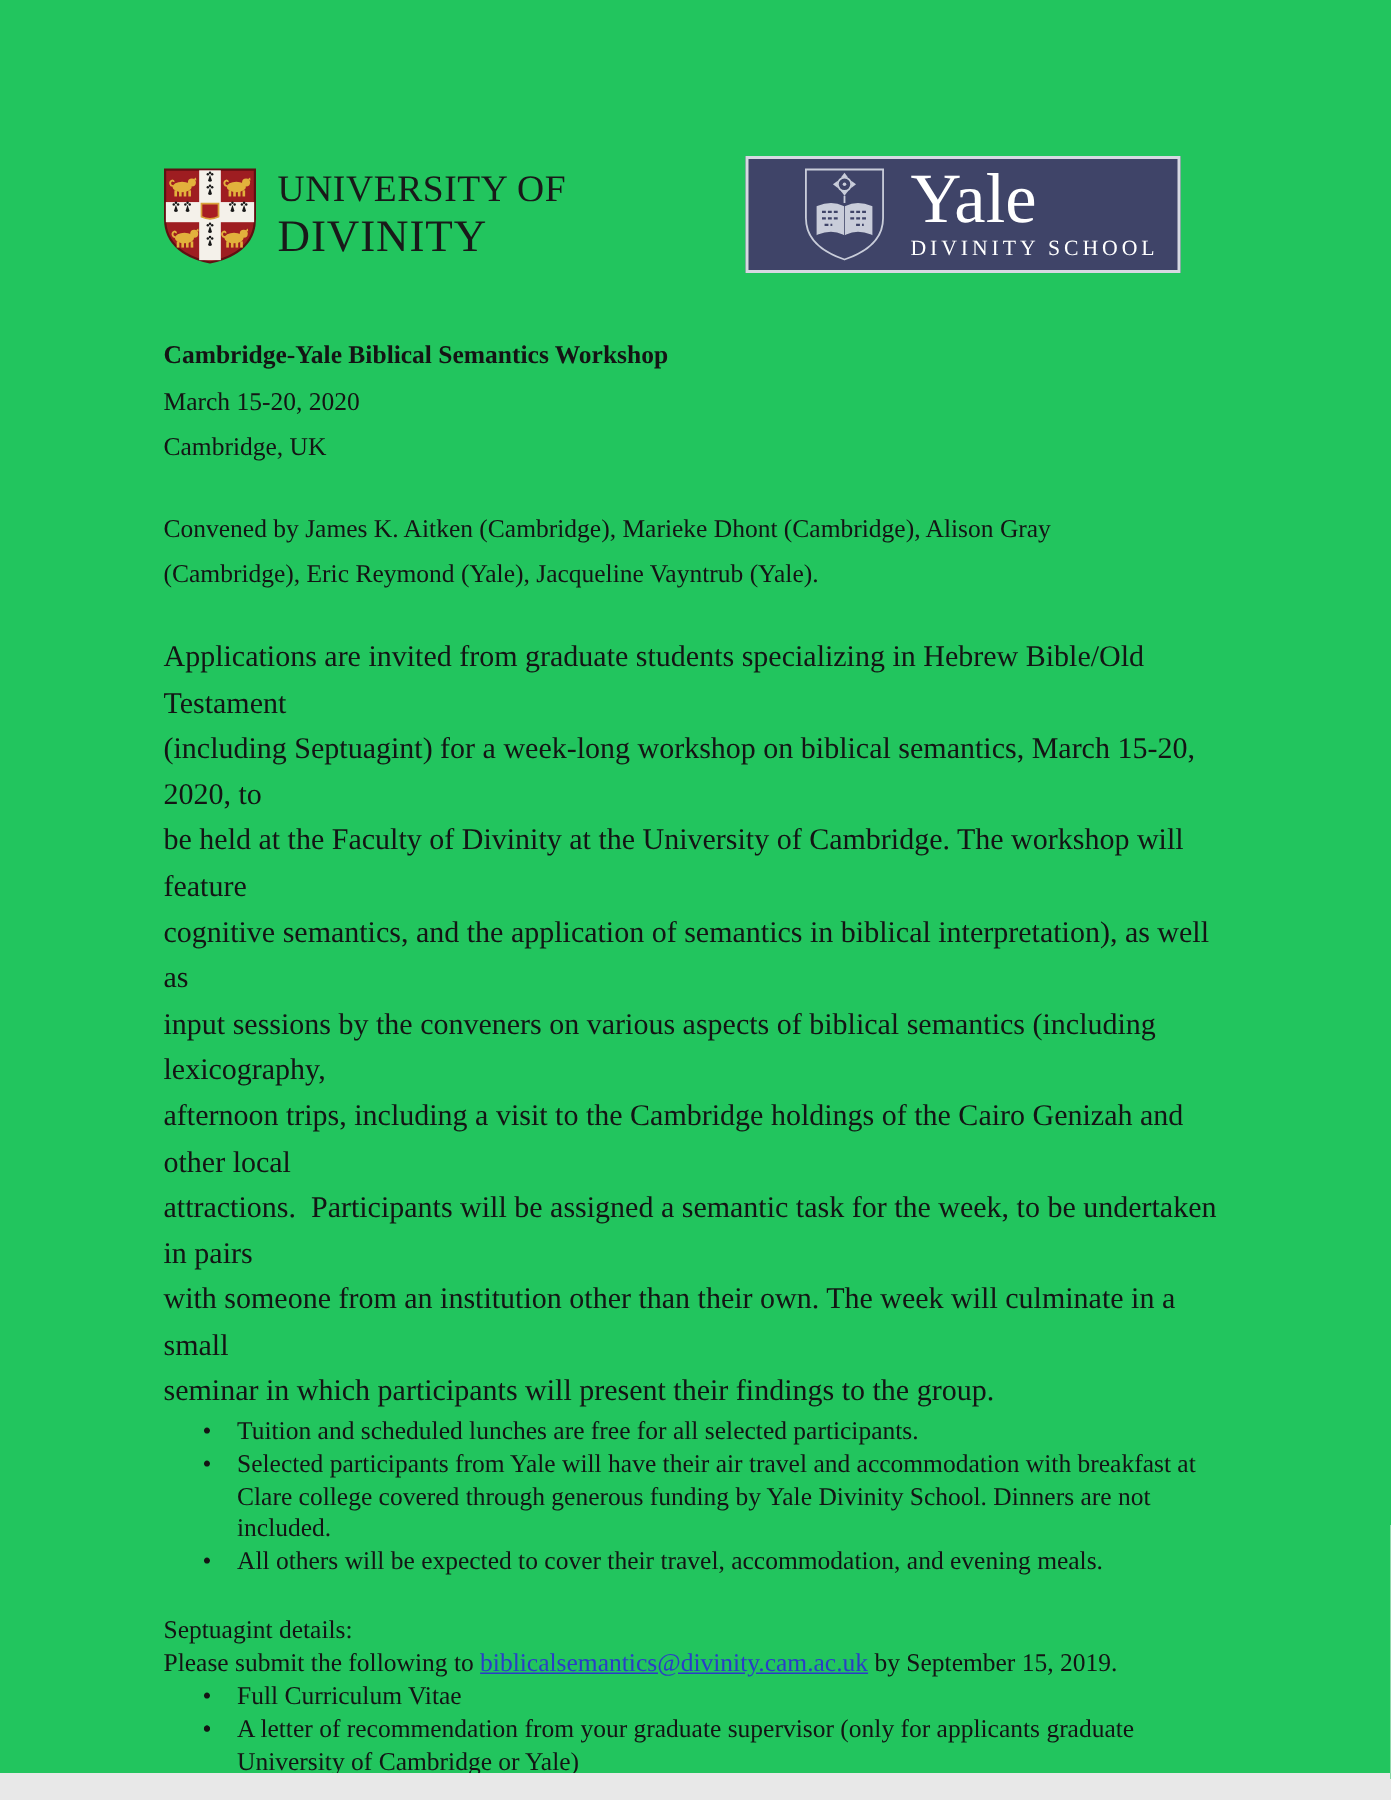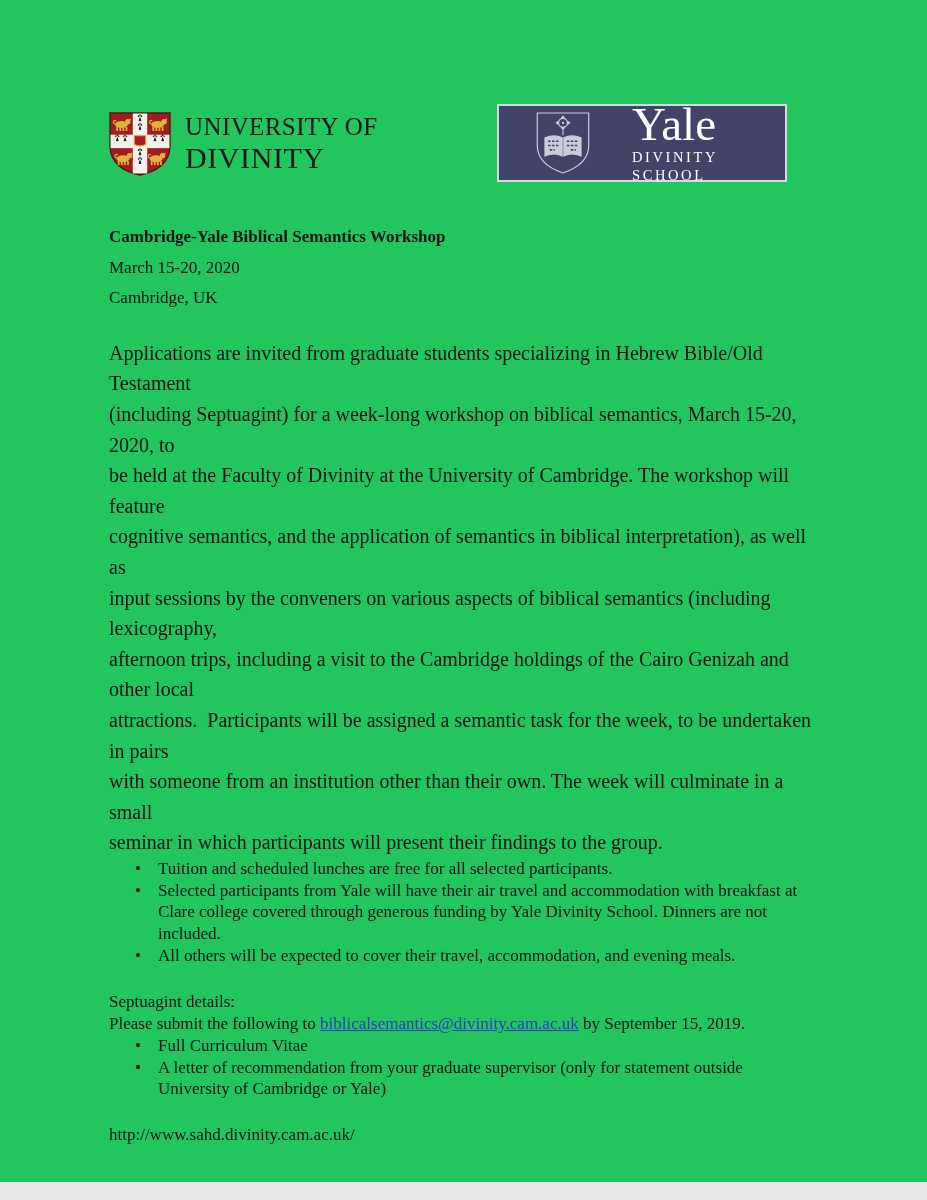--- a/index.html
+++ b/index.html
@@ -20,21 +20,21 @@
   .cam-shield { display:block; }
   .cam-text { margin-left:14px; color:#191919; }
   .cam-line1 { font-size:25px; line-height:30px; letter-spacing:0.4px; }
   .cam-line2 { font-size:30px; line-height:32px; letter-spacing:0.6px; }
 
   .yale-box {
     position:absolute; left:388px; top:0;
     width:286px; height:74px;
     background:#3f4468;
     border:2px solid #d7d9e2;
-    display:flex; align-items:center;gap:25px;
+    display:flex; align-items:center;
   }
   .yale-shield { margin-left:34px; flex:0 0 auto; }
   .yale-text { margin-left:14px; color:#ffffff; }
   .yale-word { font-size:47px; line-height:44px; font-family:"Liberation Serif", serif; }
   .yale-sub { font-size:14.5px; line-height:18px; letter-spacing:2.6px; margin-top:2px; }
 
   
   .title-block { margin-top:40px; font-size:17px; line-height:30.6px; }
   .doc-title { font-weight:bold; }
   .line { white-space:pre-wrap; }
@@ -130,20 +130,24 @@
         </div>
       </div>
     </div>
 
     <div class="title-block">
       <div class="doc-title">Cambridge-Yale Biblical Semantics Workshop</div>
       <div class="line">March 15-20, 2020</div>
       <div class="line">Cambridge, UK</div>
     </div>
 
+    <div class="convener">
+        <div class="line">Convened by James K. Aitken (Cambridge), Marieke Dhont (Cambridge), Alison Gray</div>
+        <div class="line">(Cambridge), Eric Reymond (Yale), Jacqueline Vayntrub (Yale).</div>
+      </div>
 
     <div class="body-par">
         <div class="line">Applications are invited from graduate students specializing in Hebrew Bible/Old Testament</div>
         <div class="line">(including Septuagint) for a week-long workshop on biblical semantics, March 15-20, 2020, to</div>
         <div class="line">be held at the Faculty of Divinity at the University of Cambridge. The workshop will feature</div>
         <div class="line">cognitive semantics, and the application of semantics in biblical interpretation), as well as</div>
         <div class="line">input sessions by the conveners on various aspects of biblical semantics (including lexicography,</div>
         <div class="line">afternoon trips, including a visit to the Cambridge holdings of the Cairo Genizah and other local</div>
         <div class="line">attractions.  Participants will be assigned a semantic task for the week, to be undertaken in pairs</div>
         <div class="line">with someone from an institution other than their own. The week will culminate in a small</div>
@@ -172,20 +176,20 @@
     <ul class="blist">
       <li>
         <span class="marker">•</span>
         <span>Full Curriculum Vitae</span>
       </li>
       <li>
         <span class="marker">•</span>
       </li>
       <li>
         <span class="marker">•</span>
-        <span>A letter of recommendation from your graduate supervisor (only for statement outside University of Cambridge or Yale)</span>
+        <span>A letter of recommendation from your graduate supervisor (only for applicants graduate University of Cambridge or Yale)</span>
       </li>
     </ul>
 
     <div class="footer-url">http://www.sahd.divinity.cam.ac.uk/</div>
 
   </div>
 </div>
 
 </body></html>

